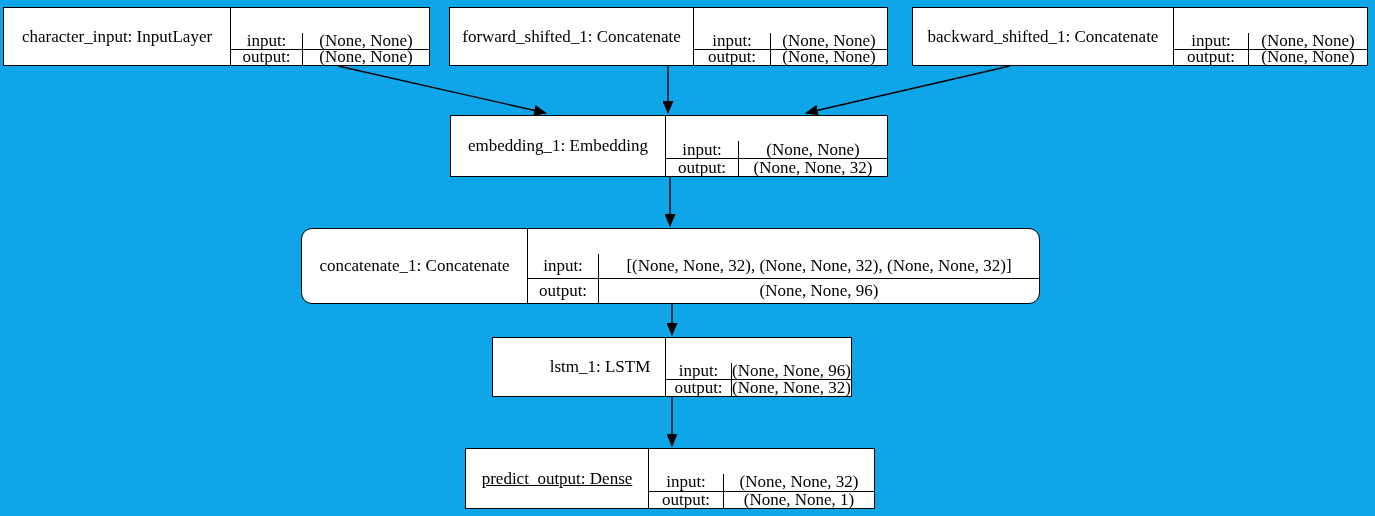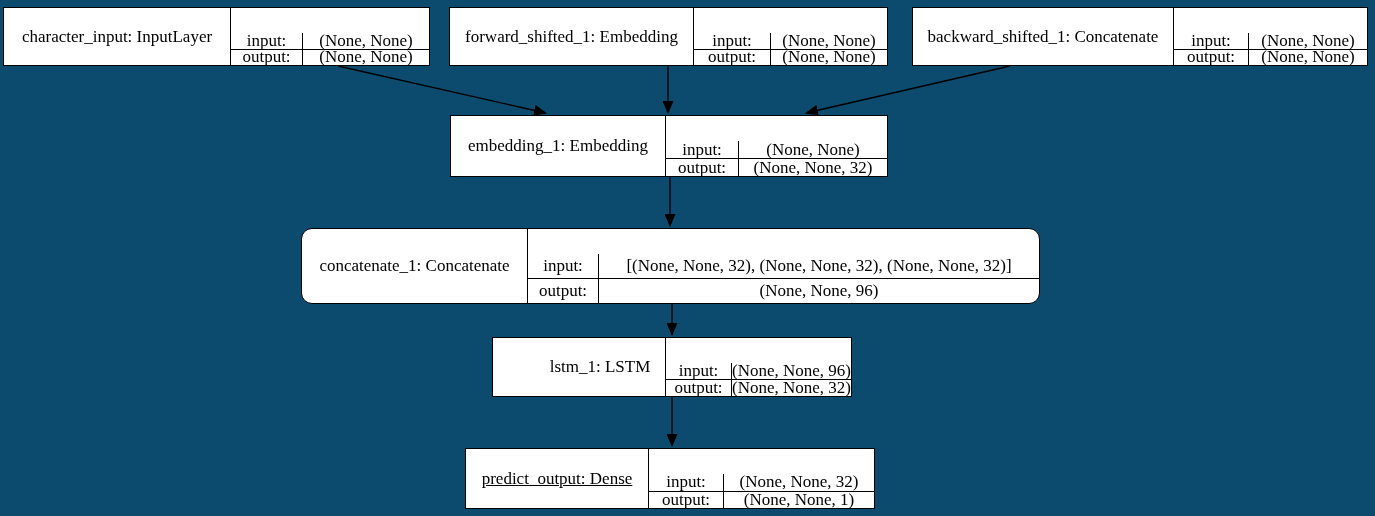--- a/index.html
+++ b/index.html
@@ -4,21 +4,21 @@
 <style>
   html, body {
     margin: 0;
     padding: 0;
     background: #ffffff;
   }
   .canvas {
     position: relative;
     width: 1375px;
     height: 516px;
-    background: #0c4a6e;
+    background: #0ea5e9;
     font-family: "Liberation Serif", "DejaVu Serif", serif;
     font-size: 17px;
     color: #000000;
     overflow: hidden;
   }
   .edges-svg {
     position: absolute;
     left: 0;
     top: 0;
     pointer-events: none;
@@ -97,21 +97,21 @@
         <div class="val-cell">(None, None)</div>
       </div>
       <div class="io-row">
         <div class="lbl-cell" style="width:72px;">output:</div>
         <div class="val-cell">(None, None)</div>
       </div>
     </div>
   </div>
 
   <div class="node" style="left:449px; top:7px; width:439px; height:59px;">
-    <div class="name-cell" style="width:244px;">forward_shifted_1: Embedding</div>
+    <div class="name-cell" style="width:244px;">forward_shifted_1: Concatenate</div>
     <div class="io-cell">
       <div class="io-row first">
         <div class="lbl-cell" style="width:77px;">input:</div>
         <div class="val-cell">(None, None)</div>
       </div>
       <div class="io-row">
         <div class="lbl-cell" style="width:77px;">output:</div>
         <div class="val-cell">(None, None)</div>
       </div>
     </div>

